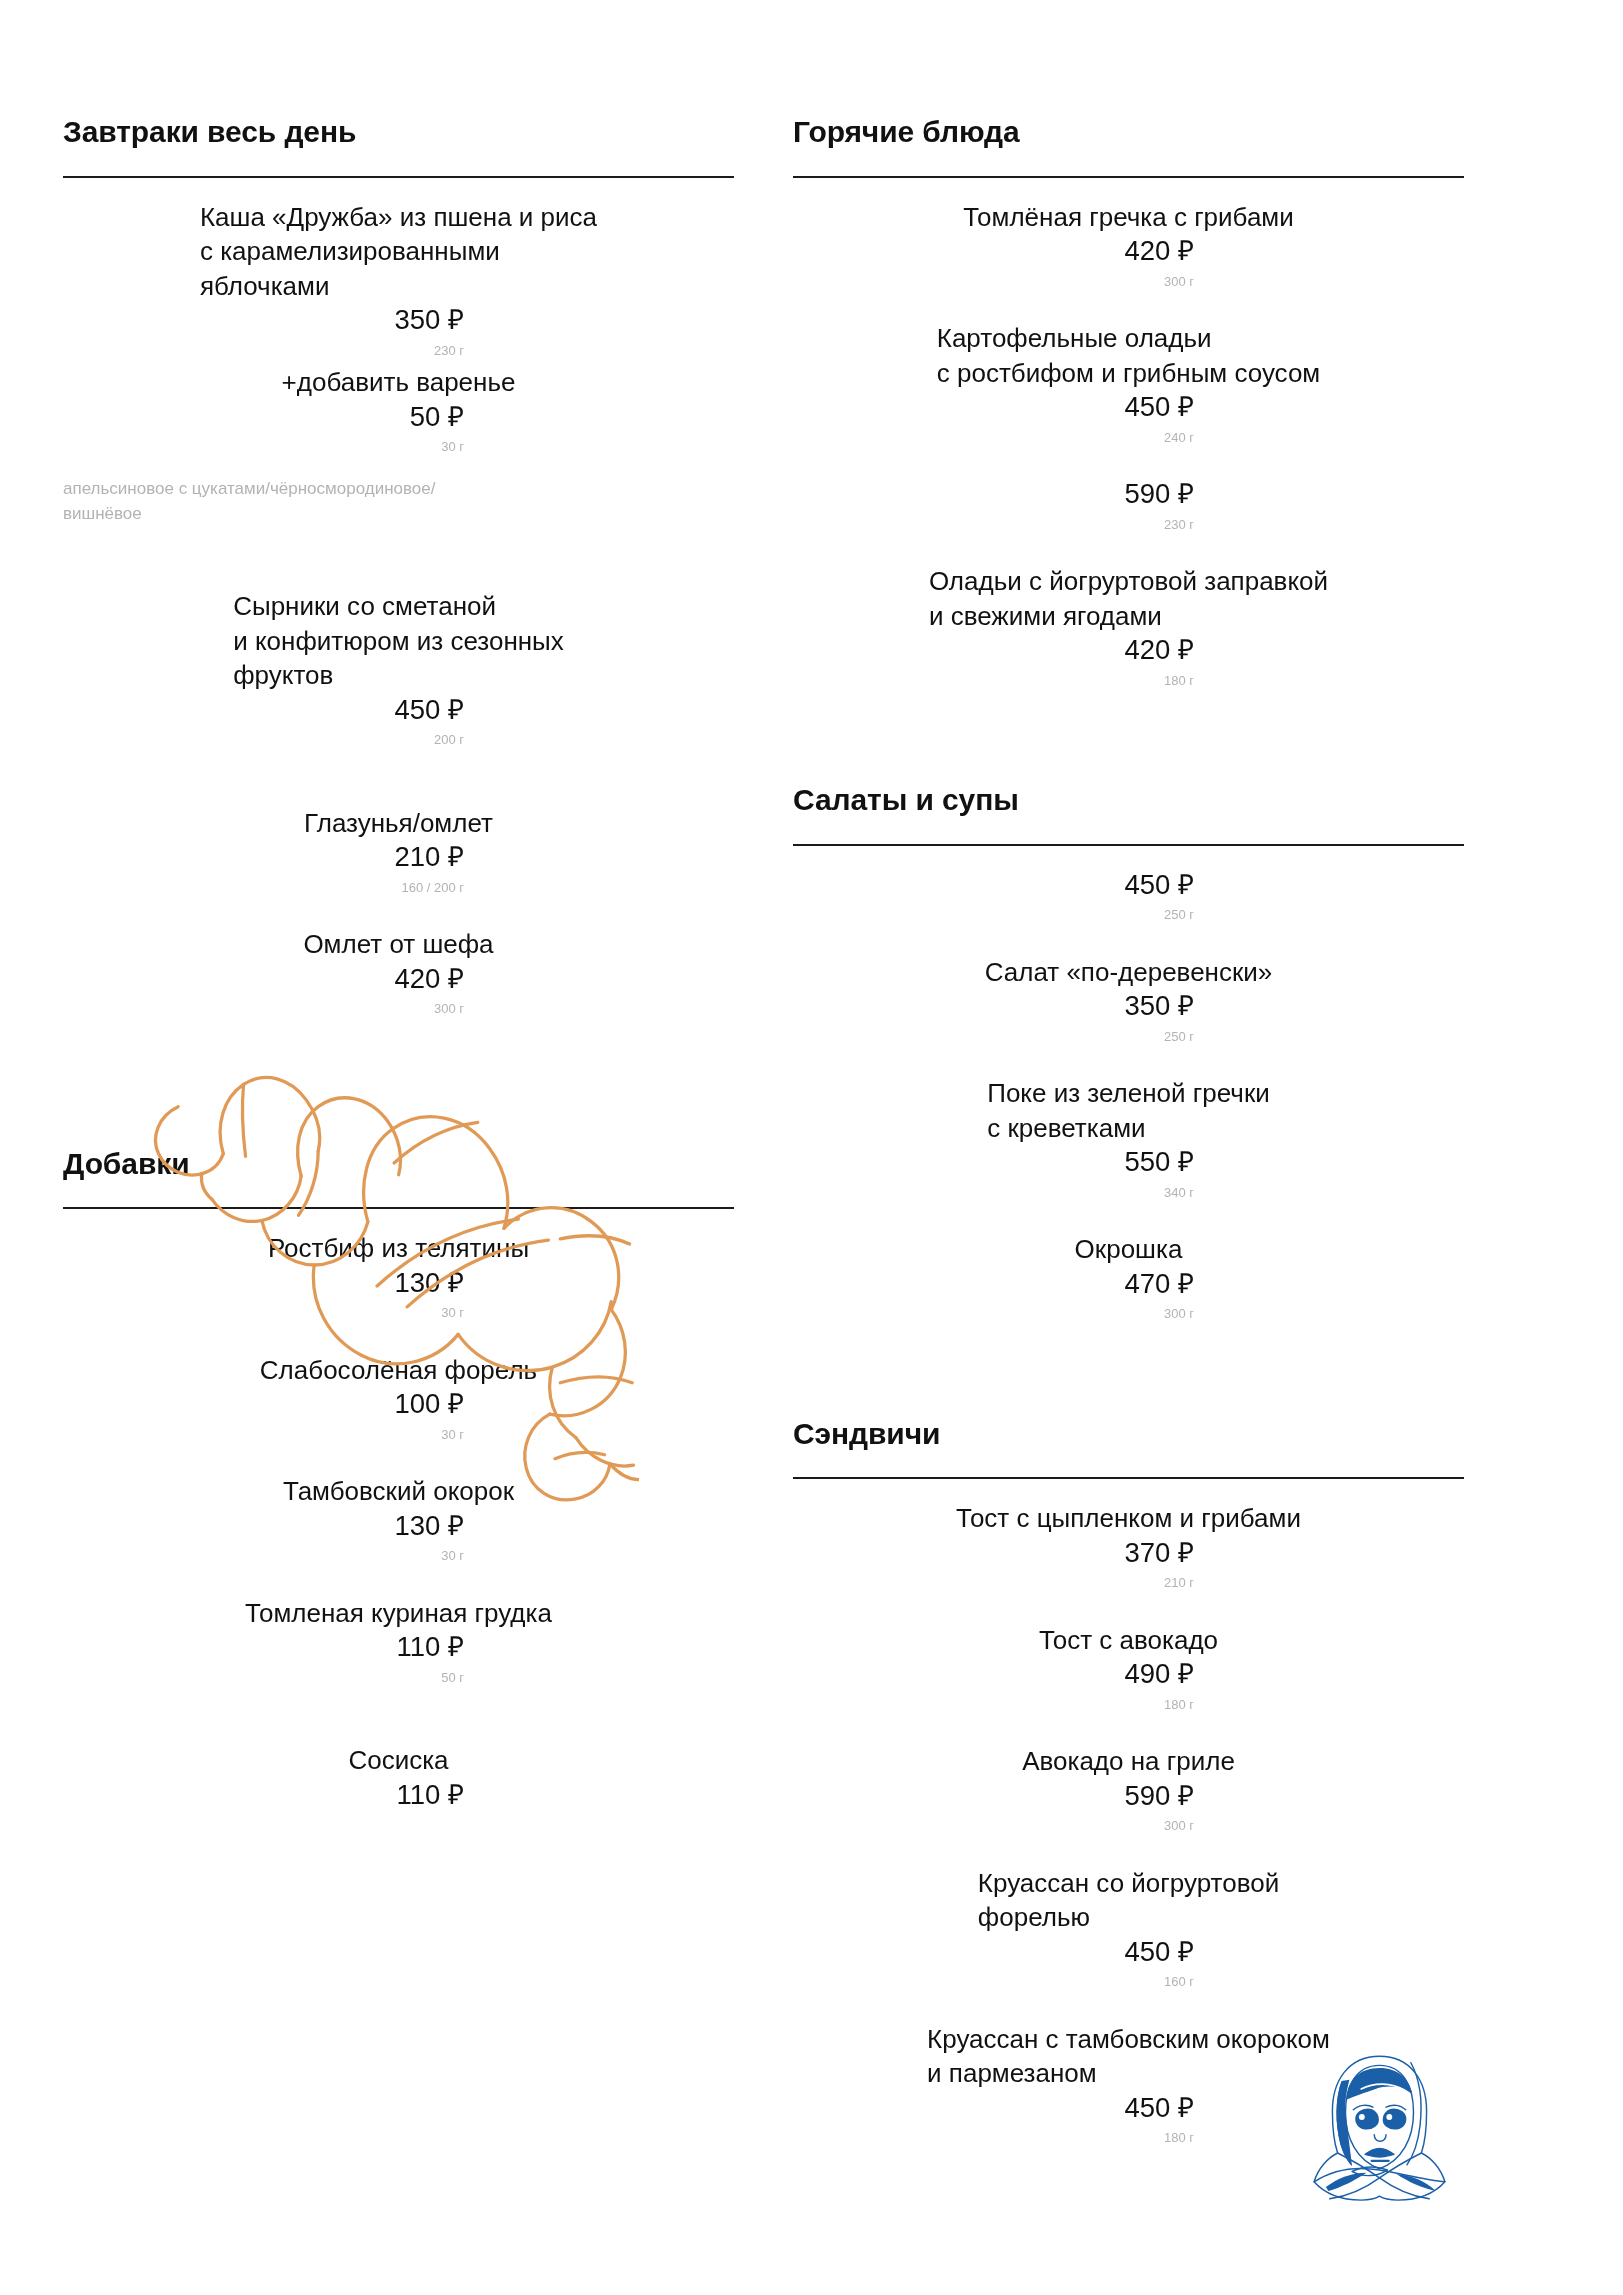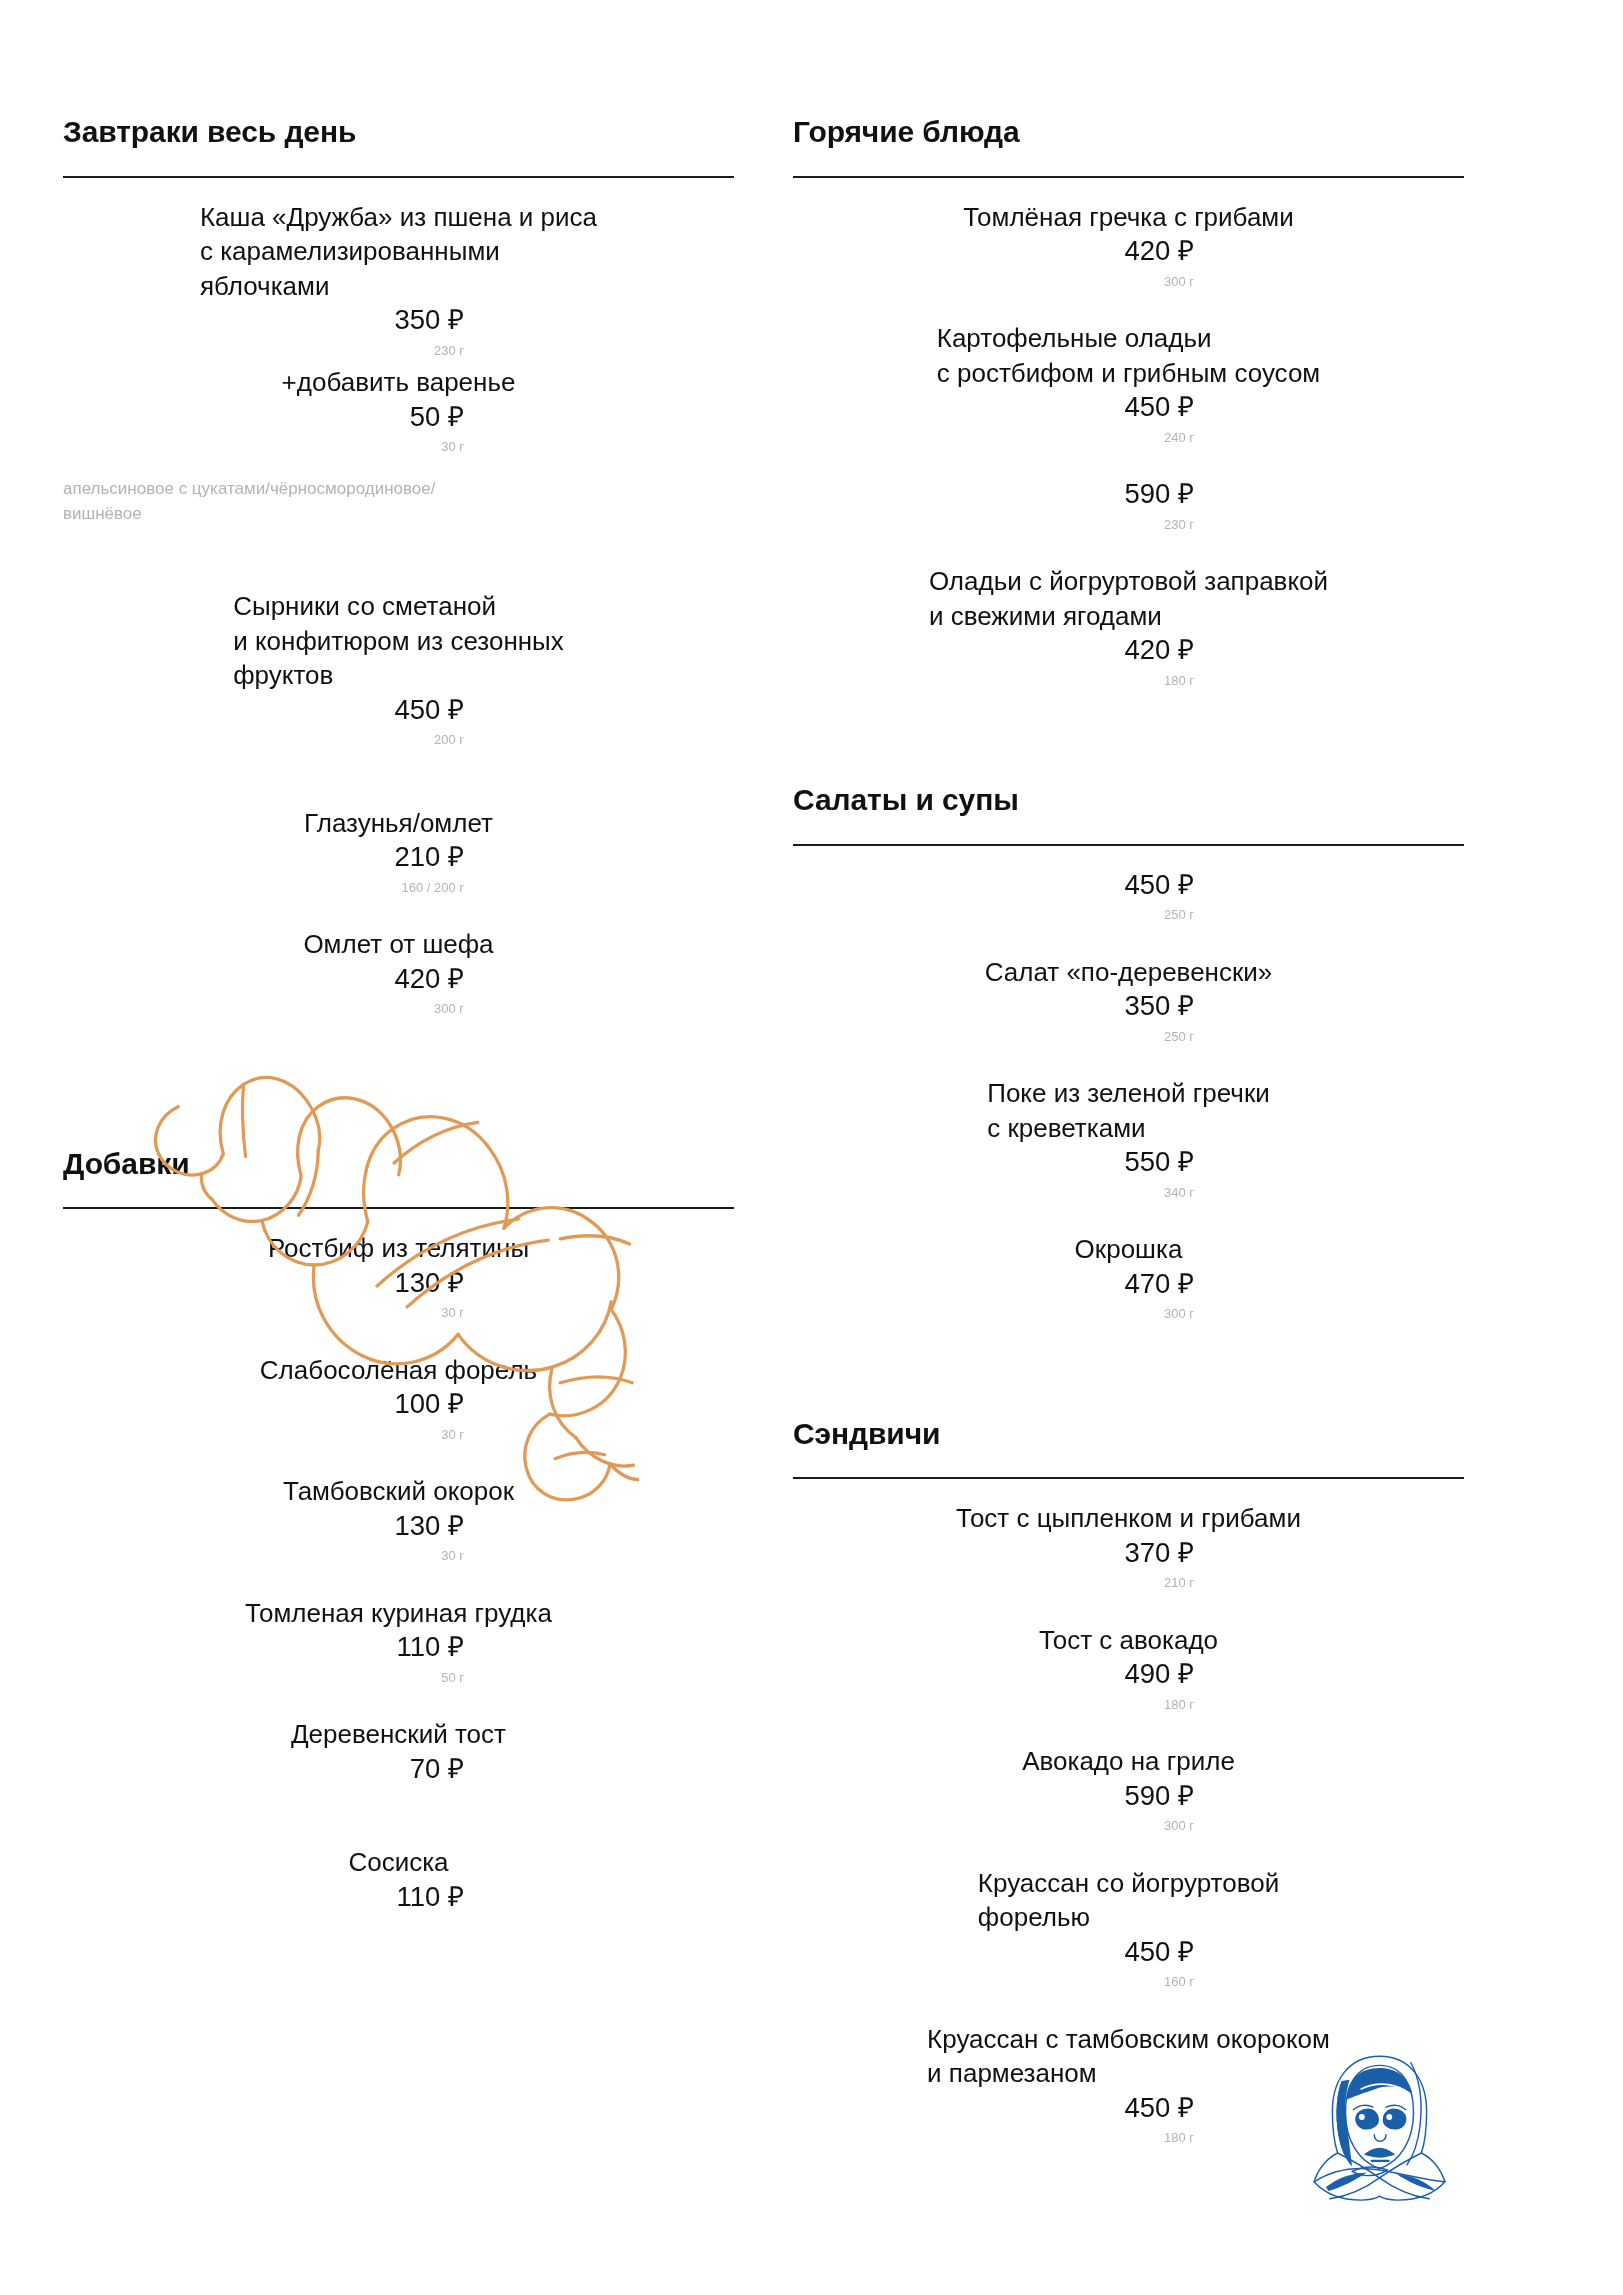--- a/index.html
+++ b/index.html
@@ -220,27 +220,20 @@
       </div>
 
       <div class="item">
         <div class="item-name">Томленая куриная грудка</div>
         <div class="item-right">
           <div class="item-price">110 ₽</div>
           <div class="item-weight">50 г</div>
         </div>
       </div>
 
-      <div class="item">
-        <div class="item-name">Деревенский тост</div>
-        <div class="item-right">
-          <div class="item-price">70 ₽</div>
-          <div class="item-weight"></div>
-        </div>
-      </div>
 
       <div class="spacer-sm"></div>
 
       <div class="item">
         <div class="item-name">Сосиска</div>
         <div class="item-right">
           <div class="item-price">110 ₽</div>
           <div class="item-weight"></div>
         </div>
       </div>

